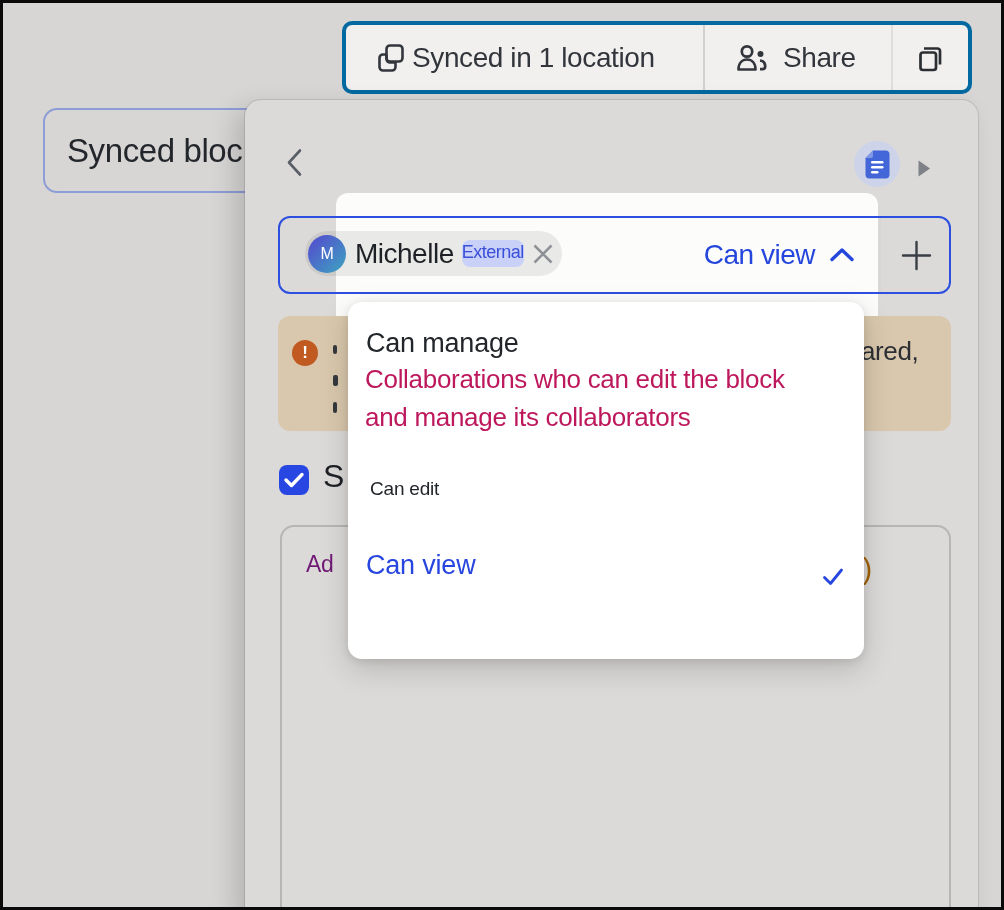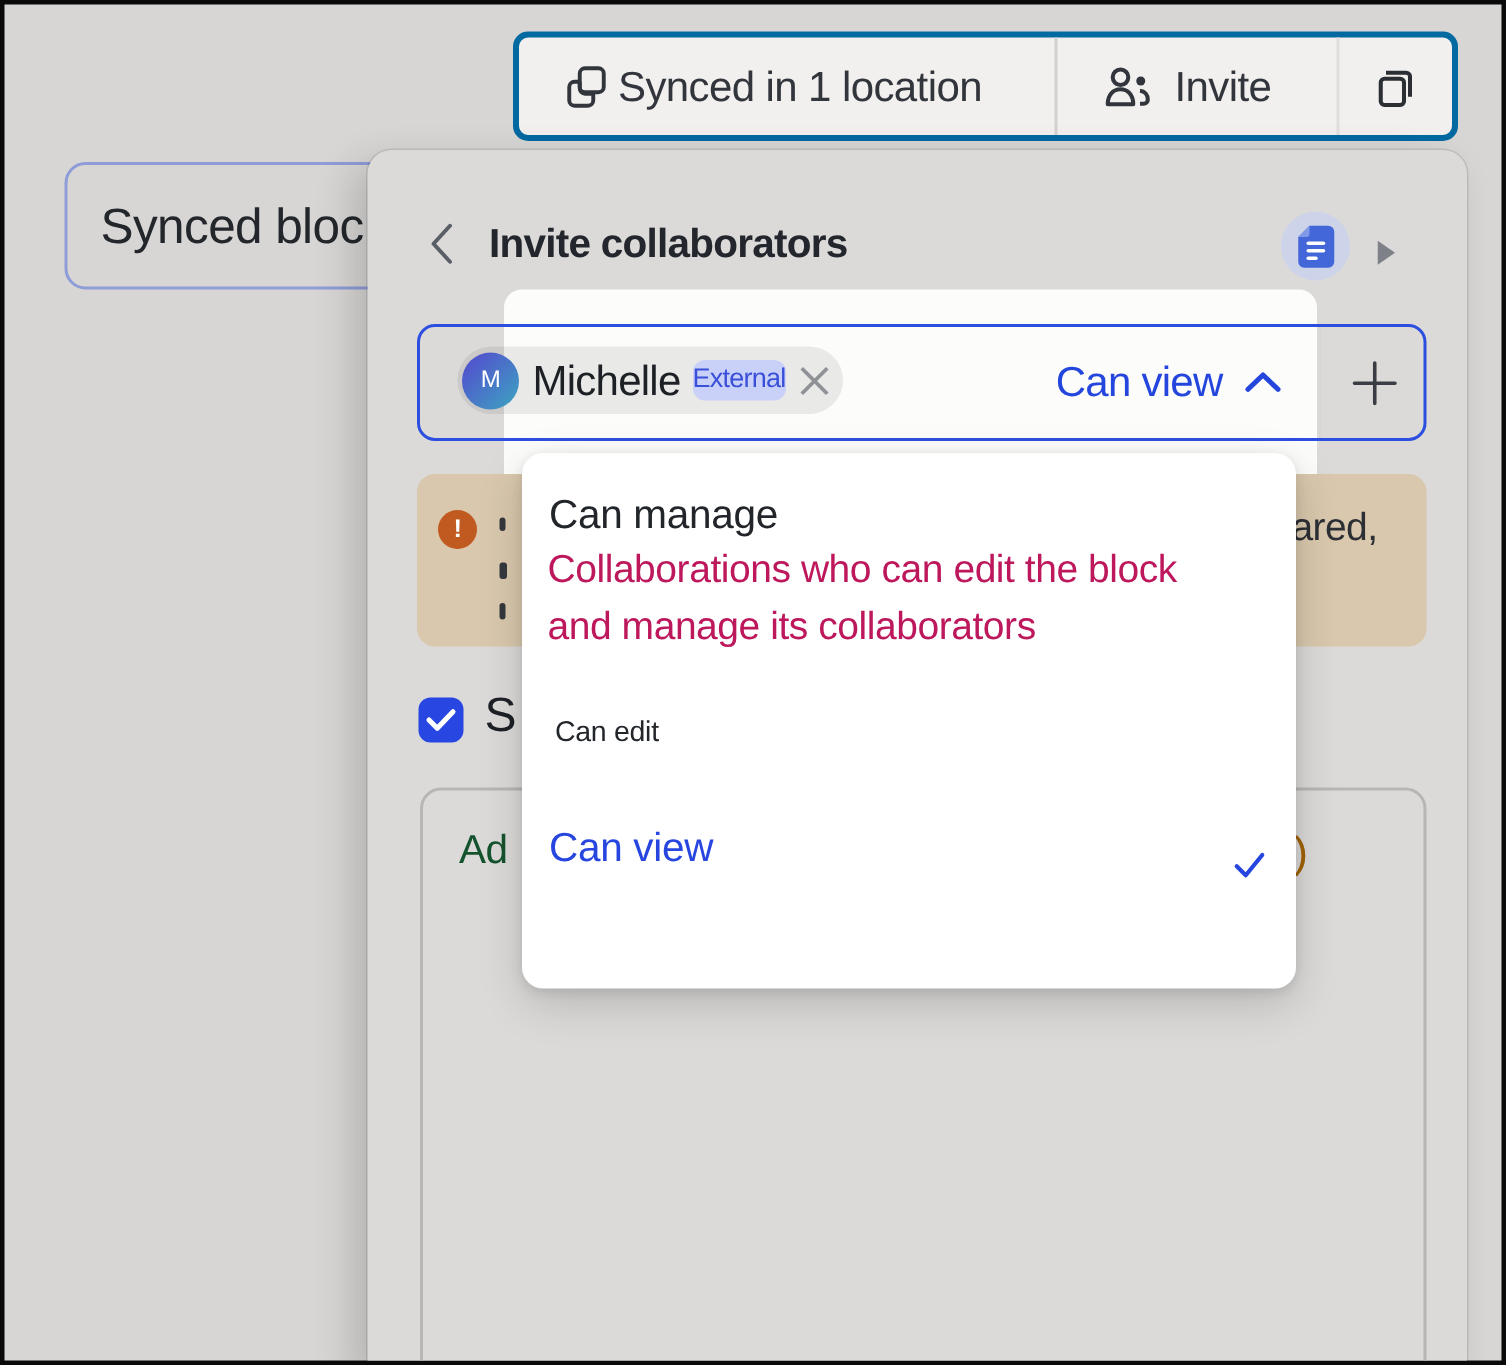--- a/index.html
+++ b/index.html
@@ -40,21 +40,21 @@
 
   .warn-banner { position:absolute; left:33px; top:216px; width:673px; height:115px; border-radius:12px; background:#d9c8ad; }
   .warn-icon { position:absolute; left:14px; top:24px; width:26px; height:26px; border-radius:50%; background:#c05a20; color:#fff; font-size:17px; font-weight:700; display:flex; align-items:center; justify-content:center; }
   .warn-frag { position:absolute; left:583px; top:20px; font-size:26px; line-height:30px; color:#2c2f34; letter-spacing:-0.4px; }
   .sliver { position:absolute; background:#35383d; border-radius:2px; }
 
   .share-checkbox { position:absolute; left:34px; top:365px; width:30px; height:30px; border-radius:8px; background:#2847e2; display:flex; align-items:center; justify-content:center; }
   .cb-label { position:absolute; left:78px; top:358px; font-size:32px; color:#1d2025; }
 
   .note-area { position:absolute; left:35px; top:425px; width:671px; height:420px; border:2px solid #b7b6b5; border-radius:14px; }
-  .ph-left { position:absolute; left:24px; top:24px; font-size:27px; color:#14532d; letter-spacing:-0.4px; }
+  .ph-left { position:absolute; left:24px; top:24px; font-size:23px; color:#701a75; letter-spacing:-0.4px; }
   .ph-right { position:absolute; left:557px; top:26px; font-size:29px; color:#a16207; letter-spacing:-0.4px; }
 
   .menu { position:absolute; left:103px; top:202px; width:516px; height:357px; background:#ffffff; border-radius:14px; box-shadow:0 10px 30px rgba(0,0,0,0.16), 0 2px 8px rgba(0,0,0,0.10); }
   .mi-manage { position:absolute; left:18px; top:26px; font-size:27px; line-height:30px; color:#22262b; letter-spacing:-0.2px; }
   .mi-desc { position:absolute; left:17px; top:58px; font-size:26px; line-height:38px; color:#be185d; white-space:pre-line; letter-spacing:-0.3px; }
   .mi-edit { position:absolute; left:22px; top:172px; font-size:19px; line-height:30px; color:#22262b; letter-spacing:-0.2px; }
   .mi-view { position:absolute; left:18px; top:248px; font-size:27px; line-height:30px; color:#2745df; letter-spacing:-0.2px; }
   .mi-check { position:absolute; left:474px; top:265px; }
 </style>
 </head>
@@ -76,21 +76,21 @@
     <div class="tb-divider"></div>
     <div class="tb-section" style="width:186px; padding-left:29px;">
       <span style="display:flex;margin-right:13px;">
         <svg width="36" height="34" viewBox="0 0 36 34" fill="none" stroke="#32363c" stroke-width="2.7">
           <circle cx="13" cy="10.5" r="5.2"></circle>
           <path d="M4.5 28.5 c0-6.5 3.8-10 8.5-10 s8.5 3.5 8.5 10 z" stroke-linejoin="round"></path>
           <circle cx="26.5" cy="13" r="3" fill="#32363c" stroke="none"></circle>
           <path d="M26 19.5 c3.2 0.3 5.2 2.7 5.2 6 c0 1.6-1.2 2.6-2.8 2.6 h-2.4"></path>
         </svg>
       </span>
-      <span class="tb-label">Invite</span>
+      <span class="tb-label">Share</span>
     </div>
     <div class="tb-divider light"></div>
     <div class="tb-section" style="flex:1; justify-content:center;">
       <span style="display:flex;">
         <svg width="34" height="34" viewBox="0 0 34 34" fill="none" stroke="#2b2e32" stroke-width="2.7">
           <path d="M10 7.5 h13.5 a2.5 2.5 0 0 1 2.5 2.5 v13.5"></path>
           <rect x="6.5" y="11.5" width="15.5" height="17.5" rx="2.5"></rect>
         </svg>
       </span>
     </div>
@@ -100,21 +100,20 @@
     <span>Synced bloc</span>
   </div>
 
   <div class="popover">
 
     <span class="back-chevron">
       <svg width="17" height="29" viewBox="0 0 17 29" fill="none" stroke="#5a5e66" stroke-width="2.6" stroke-linecap="round" stroke-linejoin="round">
         <path d="M14 2.5 L3 14.5 L14 26.5"></path>
       </svg>
     </span>
-    <div class="pop-header-title">Invite collaborators</div>
 
     <div class="doc-circle">
       <span style="display:flex;">
         <svg width="25" height="29" viewBox="0 0 25 29">
           <path d="M8 0.5 h12.5 a4 4 0 0 1 4 4 v20 a4 4 0 0 1-4 4 H4.5 a4 4 0 0 1-4-4 V8 z" fill="#4366d8"></path>
           <path d="M8 0.5 L0.5 8 h5.5 a2 2 0 0 0 2-2 z" fill="#8199e6"></path>
           <rect x="6" y="11" width="12.5" height="2.4" rx="1.2" fill="#fff"></rect>
           <rect x="6" y="16" width="12.5" height="2.4" rx="1.2" fill="#fff"></rect>
           <rect x="6" y="21" width="7.5" height="2.4" rx="1.2" fill="#fff"></rect>
         </svg>

